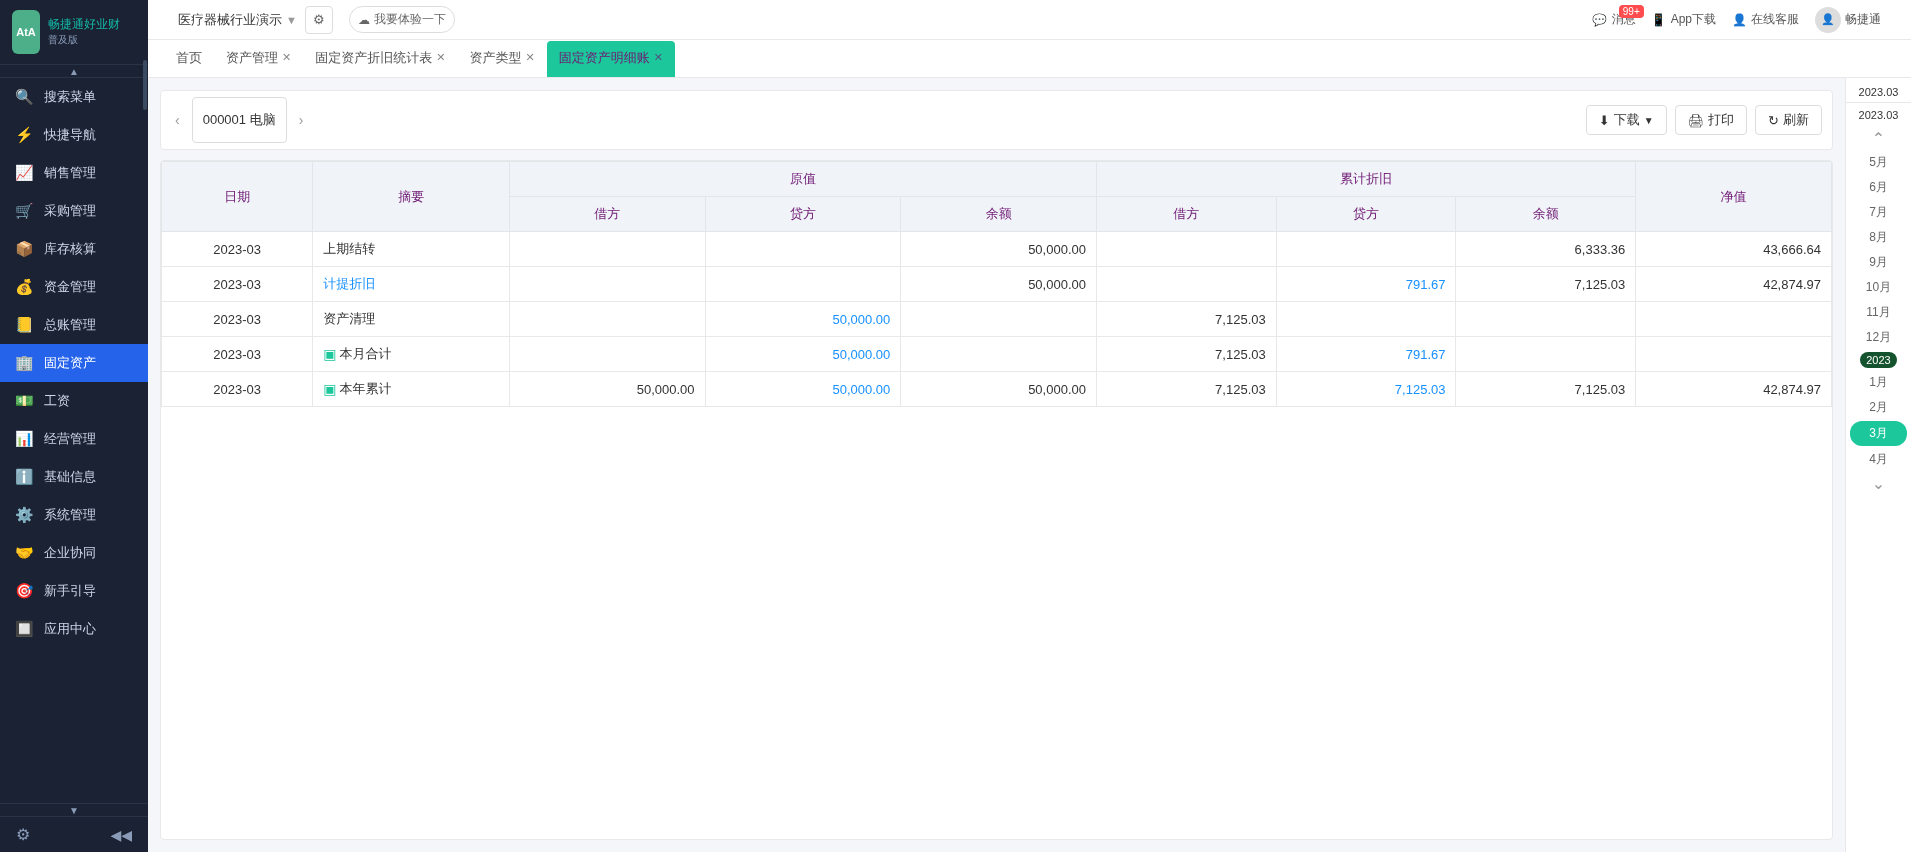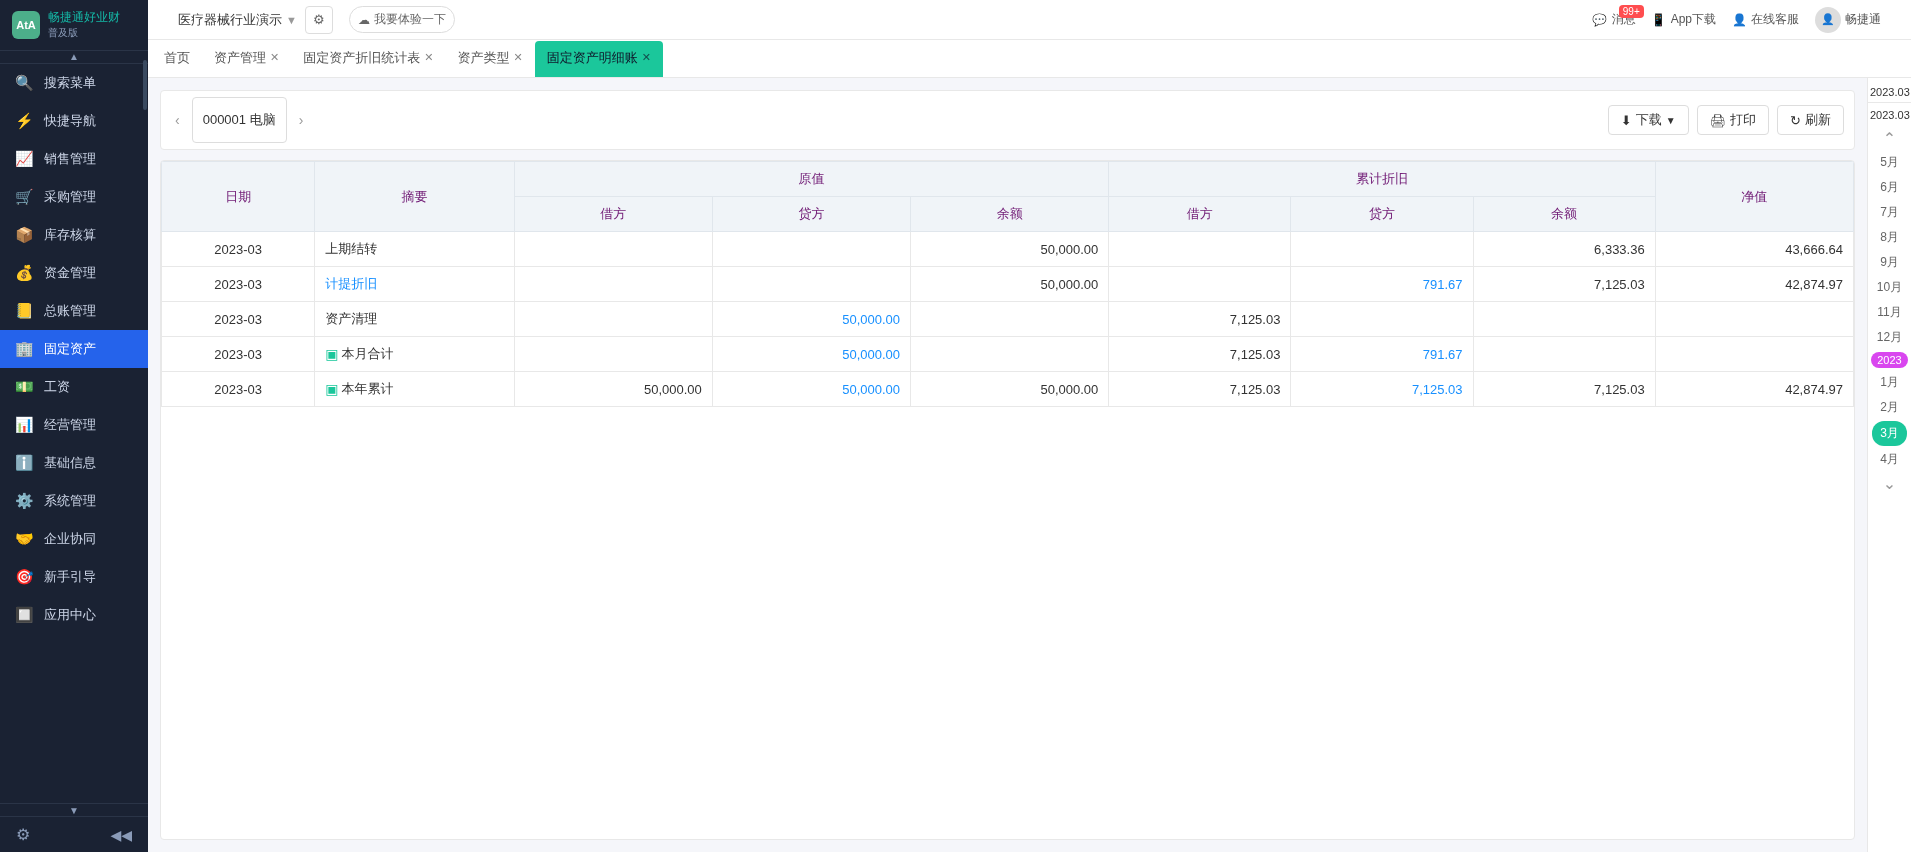--- a/index.html
+++ b/index.html
@@ -16,21 +16,21 @@
       height: 100%;
     }
     .sidebar-logo {
       padding: 10px 12px;
       display: flex;
       align-items: center;
       gap: 8px;
       border-bottom: 1px solid #2a3447;
     }
     .sidebar-logo-icon {
-      width: 28px; height: 28px;
+      width: 28px; height: 44px;
       background: #4caf8a;
       border-radius: 6px;
       display: flex; align-items: center; justify-content: center;
       font-size: 11px; color: white; font-weight: bold;
     }
     .sidebar-logo-text { font-size: 12px; color: #14b8a6; line-height: 1.3; }
     .sidebar-logo-sub { font-size: 10px; color: #8a9bb8; }
 
     .sidebar-scroll { flex: 1; overflow-y: auto; }
     .sidebar-scroll::-webkit-scrollbar { width: 4px; }
@@ -115,35 +115,35 @@
       display: flex; align-items: center; justify-content: center;
       font-size: 11px; color: #666;
     }
 
     
     .tabs {
       background: white;
       display: flex;
       align-items: center;
       border-bottom: 1px solid #e8e8e8;
-      padding: 0 4px;
+      padding: 0 16px;
       height: 38px;
     }
     .tab {
       display: flex; align-items: center; gap: 4px;
       padding: 8px 12px;
       font-size: 13px;
       cursor: pointer;
       color: #555;
       border-bottom: 2px solid transparent;
       white-space: nowrap;
     }
     .tab.active {
       background: #1bc79b;
-      color: #0f172a;
+      color: #701a75;
       border-radius: 4px 4px 0 0;
     }
     .tab-close { font-size: 11px; cursor: pointer; opacity: 0.7; }
 
     
     .content {
       flex: 1;
       background: #f5f6fa;
       display: flex;
       overflow: hidden;
@@ -224,21 +224,21 @@
     .td-center { text-align: center; }
     .td-blue { color: #1890ff; }
     .td-green-badge {
       display: inline-flex; align-items: center; gap: 3px;
       color: #333;
     }
     .green-icon { color: #1bc79b; font-size: 14px; }
 
     
     .timeline-panel {
-      width: 44px;
+      width: 66px;
       background: white;
       border-left: 1px solid #e8e8e8;
       display: flex;
       flex-direction: column;
       align-items: center;
       overflow-y: auto;
       padding: 4px 0;
       position: relative;
     }
     .timeline-panel::-webkit-scrollbar { width: 3px; }
@@ -262,21 +262,21 @@
     }
     .tl-month.active {
       background: #1bc79b;
       color: white;
       border-radius: 12px;
       margin: 1px 4px;
       width: calc(100% - 8px);
       text-align: center;
     }
     .tl-year-badge {
-      background: #d946ef;
+      background: #14532d;
       color: white;
       border-radius: 10px;
       padding: 2px 6px;
       font-size: 11px;
       margin: 2px 0;
     }
     .tl-nav-icon {
       color: #999;
       font-size: 16px;
       cursor: pointer;

